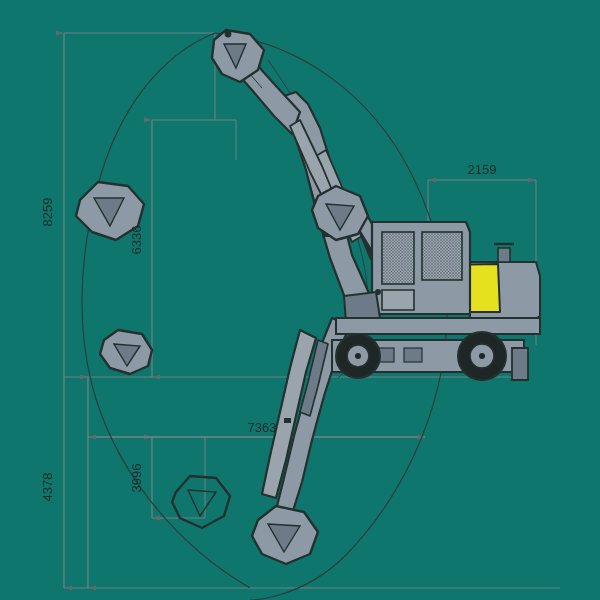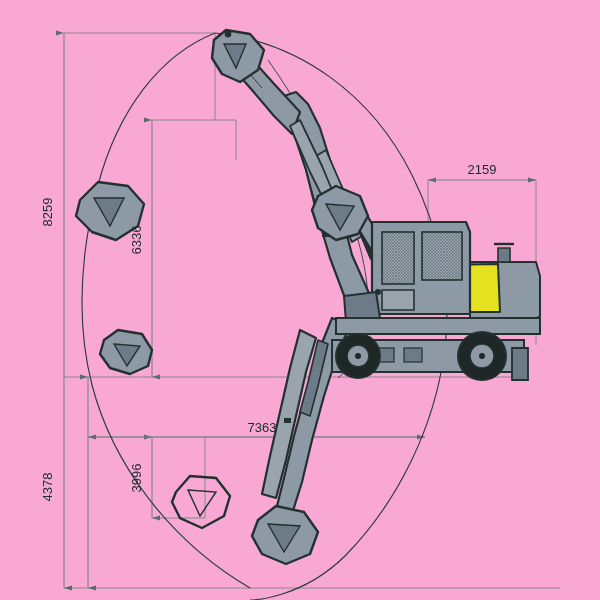--- a/index.html
+++ b/index.html
@@ -10,21 +10,21 @@
   body {
     width: 600px;
     height: 600px;
     font-family: "Liberation Sans", sans-serif;
     overflow: hidden;
   }
   #sheet {
     position: relative;
     width: 600px;
     height: 600px;
-    background: #f9a8d4;
+    background: #0f766e;
   }
   #drawing {
     position: absolute;
     left: 0;
     top: 0;
     width: 600px;
     height: 600px;
   }
   .dim-text {
     font-family: "Liberation Sans", sans-serif;

